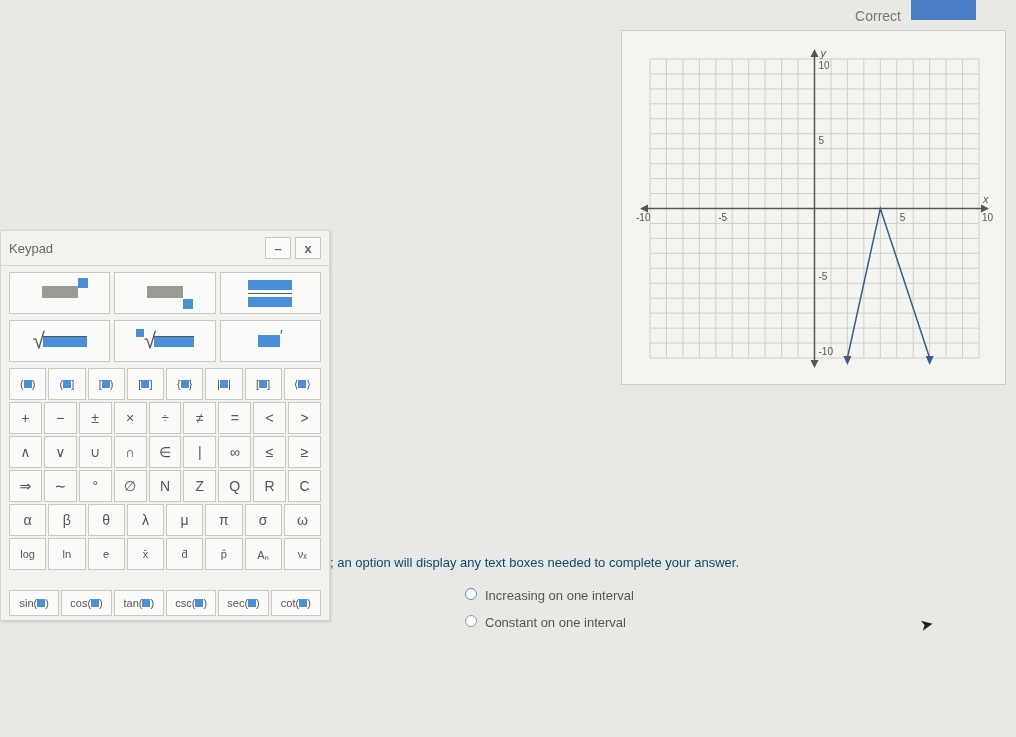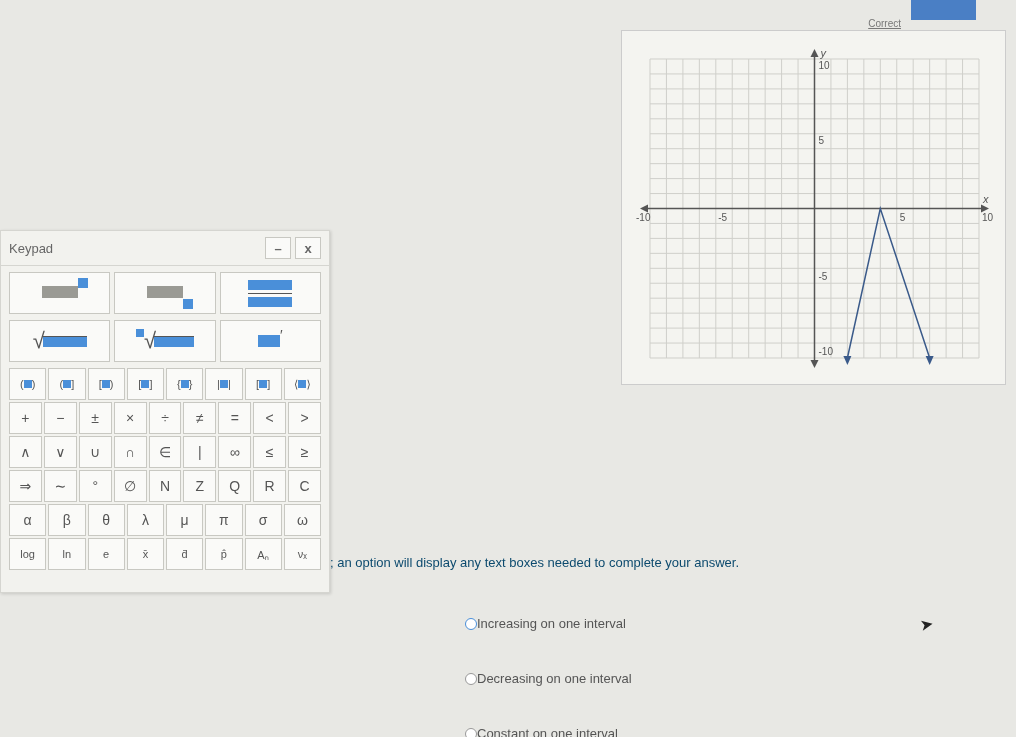--- a/index.html
+++ b/index.html
@@ -9,25 +9,24 @@
     width: 1016px;
     height: 737px;
     overflow: hidden;
     position: relative;
     font-size: 13px;
     color: #555;
     user-select: none;
   }
   .correct-btn {
     position: absolute;
-    top: 18px;
+    top: 8px;
     right: 115px;
     color: #777;
-    font-size: 10px;
-    text-decoration: underline;
+    font-size: 14px;
   }
   .blue-btn {
     position: absolute;
     top: 0px;
     right: 40px;
     width: 65px;
     height: 20px;
     background: #4a7fc5;
   }
   
@@ -125,21 +124,21 @@
     font-size: 13px;
   }
   .options {
     position: absolute;
     left: 465px;
     top: 588px;
     display: flex;
     flex-direction: column;
     gap: 12px;
   }
-  .option { display: flex; align-items: center; color: #555; font-size: 13px; margin-top: 28px; }
+  .option { display: flex; gap: 8px; color: #555; font-size: 13px; }
   .radio {
     width: 12px; height: 12px; border: 1px solid #999; border-radius: 50%;
     background: #fff;
     display: flex; align-items: center; justify-content: center;
   }
   .option:first-child .radio { border-color: #4a8fd9; }
   .cursor {
     position: absolute;
     left: 920px;
     top: 615px;
@@ -324,33 +323,37 @@
     <div class="key-grid key-grid8" id="misc-row" style="margin-bottom:18px;">
         <div class="key small">log</div>
         <div class="key small">ln</div>
         <div class="key small">e</div>
         <div class="key small">x̄</div>
         <div class="key small">d̄</div>
         <div class="key small">p̂</div>
         <div class="key small">Aₙ</div>
         <div class="key small">νₓ</div>
       </div>
+    <div class="trig-row" id="trig-row">
+        <div class="key small">sin(<span class="sq"></span>)</div>
+        <div class="key small">cos(<span class="sq"></span>)</div>
+        <div class="key small">tan(<span class="sq"></span>)</div>
+        <div class="key small">csc(<span class="sq"></span>)</div>
+        <div class="key small">sec(<span class="sq"></span>)</div>
+        <div class="key small">cot(<span class="sq"></span>)</div>
+      </div>
   </div>
 </div>
 
 <div class="hint-text">; <span>an option will display any text boxes needed to complete your answer.</span></div>
 
 <div class="options" id="options">
     <div class="option">
       <span class="radio"></span>
       <span>Increasing on one interval</span>
     </div>
     <div class="option">
       <span class="radio"></span>
-      <span>Decreasing on one interval</span>
-    </div>
-    <div class="option">
-      <span class="radio"></span>
       <span>Constant on one interval</span>
     </div>
   </div>
 
 <div class="cursor">➤</div>
 
 </body></html>

